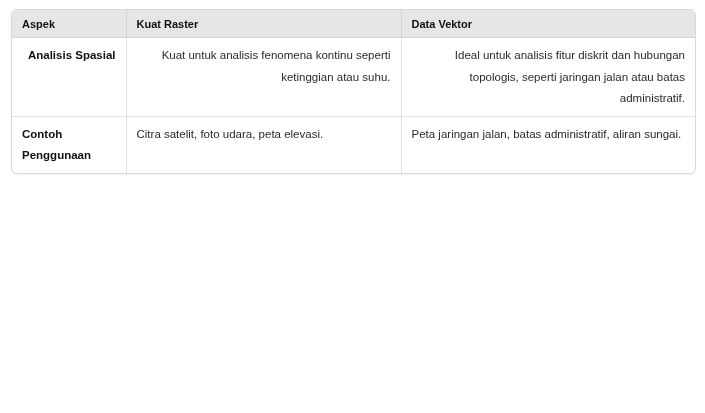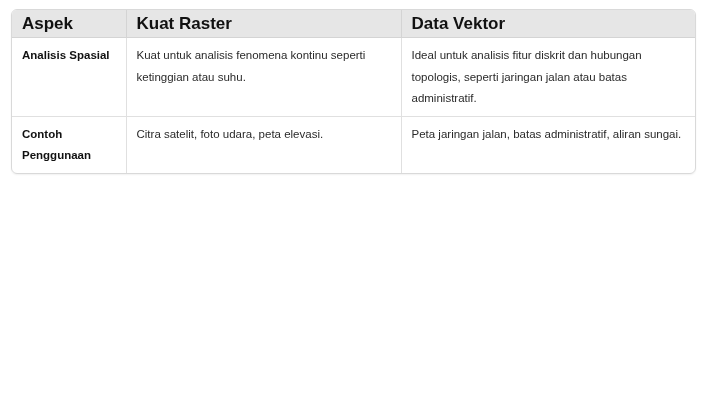--- a/index.html
+++ b/index.html
@@ -35,42 +35,42 @@
   col.c3 { width: 294px; }
   thead th {
     background: #e6e6e6;
     font-weight: bold;
     text-align: left;
     height: 27px;
     padding: 0 10px;
     color: #111111;
     border-right: 1px solid #d4d4d4;
     border-bottom: 1px solid #d4d4d4;
-    font-size: 17px;
+    font-size: 11px;
   }
   thead th:last-child { border-right: none; }
   tbody td {
     vertical-align: top;
     padding: 7px 10px 6px 10px;
     line-height: 21.5px;
     border-right: 1px solid #e0e0e0;
     border-bottom: 1px solid #e0e0e0;
     color: #2a2a2a;
   }
   tbody td:last-child { border-right: none; }
   tbody tr:last-child td { border-bottom: none; }
   tbody td.aspect {
     font-weight: bold;
     color: #111111;
   }
   tr.r1 td { height: 58px; }
   tr.r2 td { height: 36px; }
   tr.r3 td { height: 56px; }
   tr.r4 td { height: 38px; }
-  tr.r5 td { height: 57px; }
+  tr.r5 td { height: 57px; text-align: right; }
   tr.r6 td { height: 37px; }
 </style>
 </head>
 <body>
 
 <div class="table-wrap">
   <table>
     <colgroup>
       <col class="c1">
         <col class="c2">

